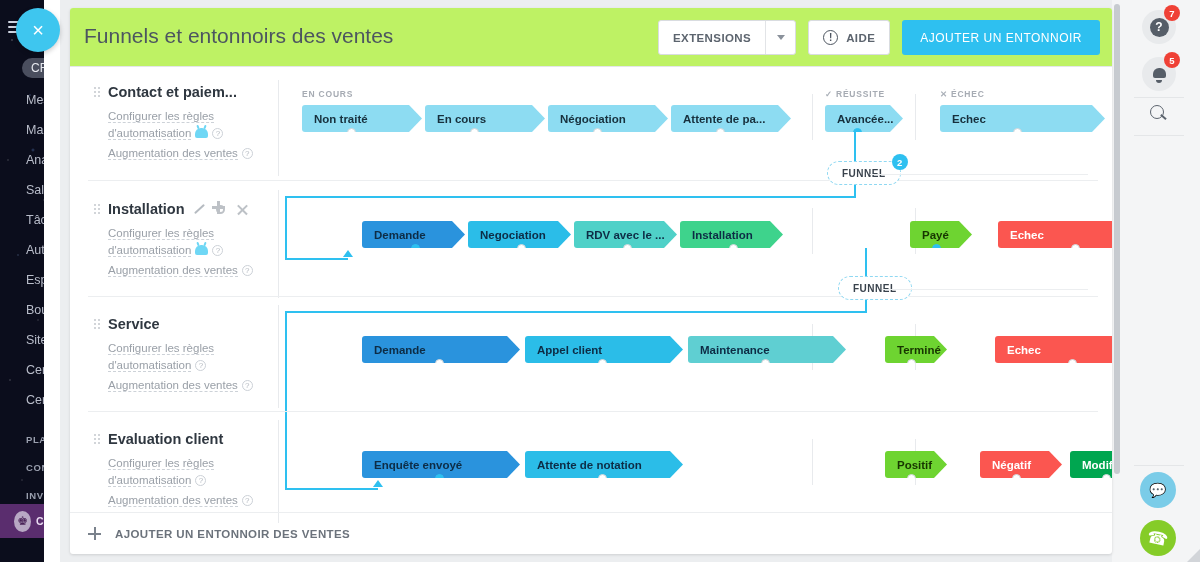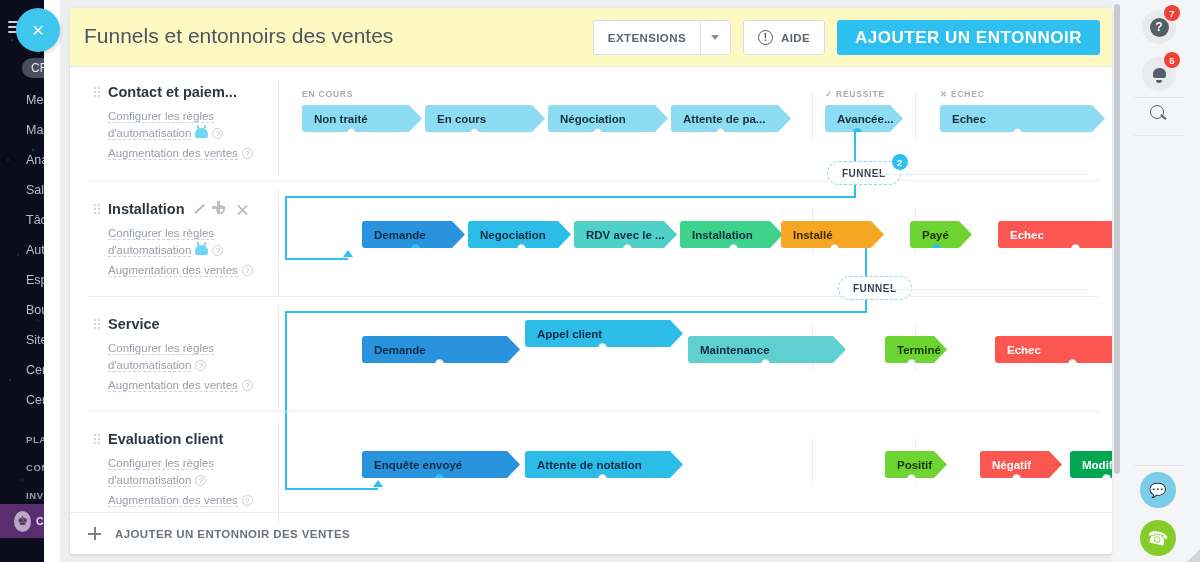--- a/index.html
+++ b/index.html
@@ -61,21 +61,21 @@
   .panel {
     position: absolute; left: 10px; top: 8px; width: 1042px; height: 546px;
     background: #ffffff; border-radius: 3px;
     box-shadow: 0 1px 3px rgba(0,0,0,.13);
     overflow: hidden;
   }
 
   
   .pg-header {
     position: absolute; left:0; top:0; width: 1042px; height: 59px;
-    background: #fef9c3; border-bottom: 1px solid #e4e6e9;
+    background: #bef264; border-bottom: 1px solid #e4e6e9;
   }
   .pg-title {
     position:absolute; left: 14px; top: 16px;
     font-size: 21px; color: #4c5560; font-weight: normal;
   }
   .hdr-actions { position:absolute; right: 12px; top: 12px; display:flex; align-items:center; gap: 12px; }
   .btn {
     height: 35px; background:#fff; border: 1px solid #d9dce0; border-radius: 3px;
     display:flex; align-items:center; cursor: pointer;
   }
@@ -91,21 +91,21 @@
   .i-info {
     width: 15px; height: 15px; border-radius: 50%; border: 1.6px solid #4d5560;
     font-size: 10px; font-weight: bold; color: #4d5560;
     display:flex; align-items:center; justify-content:center; line-height: 1;
   }
   .btn-aide span { font-size:11.5px; font-weight:bold; color:#5c646e; letter-spacing:.4px; }
   .btn-primary {
     height:35px; background:#2ec0f0; border:none; border-radius:3px;
     padding: 0 18px; display:flex; align-items:center; cursor:pointer;
   }
-  .btn-primary span { color:#fff; font-size:17px; font-weight:bold; letter-spacing:.5px; }
+  .btn-primary span { color:#fff; font-size:12px; font-weight:normal; letter-spacing:.5px; }
 
   
   .col-hdr { position:absolute; font-size: 8.5px; letter-spacing:.8px; color:#a6abb3; font-weight:bold; top: 81px; }
   .col-hdr .ck { color:#aab0b8; margin-right:3px; }
   .row-sep { position:absolute; left: 18px; width: 1010px; height:1px; background:#eceef0; }
   .row-title { position:absolute; font-size: 14.5px; font-weight: bold; color:#2f3740; white-space:nowrap; }
   .drag-dots { position:absolute; width:7px; height:13px; }
   .drag-dots i { position:absolute; width:2px;height:2px;background:#c3c7cd;border-radius:1px; }
   .row-subwrap { position:absolute; }
   .q-ic {
@@ -392,24 +392,20 @@
         <div class="dot" style="left:49px"></div>
       </div>
       <div class="stage" style="left:504px;top:213px;width:103px;background:#4fd1c8">
         <span style="color:#0d2c45">RDV avec le ...</span>
         <div class="dot" style="left:49px"></div>
       </div>
       <div class="stage" style="left:610px;top:213px;width:103px;background:#3ed38c">
         <span style="color:#0d2c45">Installation</span>
         <div class="dot" style="left:49px"></div>
       </div>
-      <div class="stage" style="left:711px;top:213px;width:103px;background:#f5a623">
-        <span style="color:#3d2800">Installé</span>
-        <div class="dot" style="left:49px"></div>
-      </div>
       <div class="stage" style="left:840px;top:213px;width:62px;background:#6ed431">
         <span style="color:#173500">Payé</span>
         <div class="dot active" style="left:22px"></div>
       </div>
       <div class="stage" style="left:928px;top:213px;width:165px;background:#fb5650">
         <span style="color:#ffffff">Echec</span>
         <div class="dot" style="left:73px"></div>
 
       </div>
       <div class="row-sep" style="top:288px"></div>
@@ -440,21 +436,21 @@
           <span style="border-bottom:1px dashed #cdd2d8">d'automatisation</span><span class="q-ic">?</span>
         </div>
         <div style="font-size:11.5px;color:#9aa0a8;line-height:17px;margin-top:3px;cursor:pointer">
           <span style="border-bottom:1px dashed #cdd2d8">Augmentation des ventes</span><span class="q-ic">?</span>
         </div>
       </div>
       <div class="stage" style="left:292px;top:328px;width:158px;background:#2a93dd">
         <span style="color:#0d2c45">Demande</span>
         <div class="dot" style="left:73px"></div>
       </div>
-      <div class="stage" style="left:455px;top:312px;width:158px;background:#2bbde8">
+      <div class="stage" style="left:455px;top:328px;width:158px;background:#2bbde8">
         <span style="color:#0d2c45">Appel client</span>
         <div class="dot" style="left:73px"></div>
       </div>
       <div class="stage" style="left:618px;top:328px;width:158px;background:#5fcfd2">
         <span style="color:#0d2c45">Maintenance</span>
         <div class="dot" style="left:73px"></div>
       </div>
       <div class="stage" style="left:815px;top:328px;width:62px;background:#6ed431">
         <span style="color:#173500">Terminé</span>
         <div class="dot" style="left:22px"></div>

